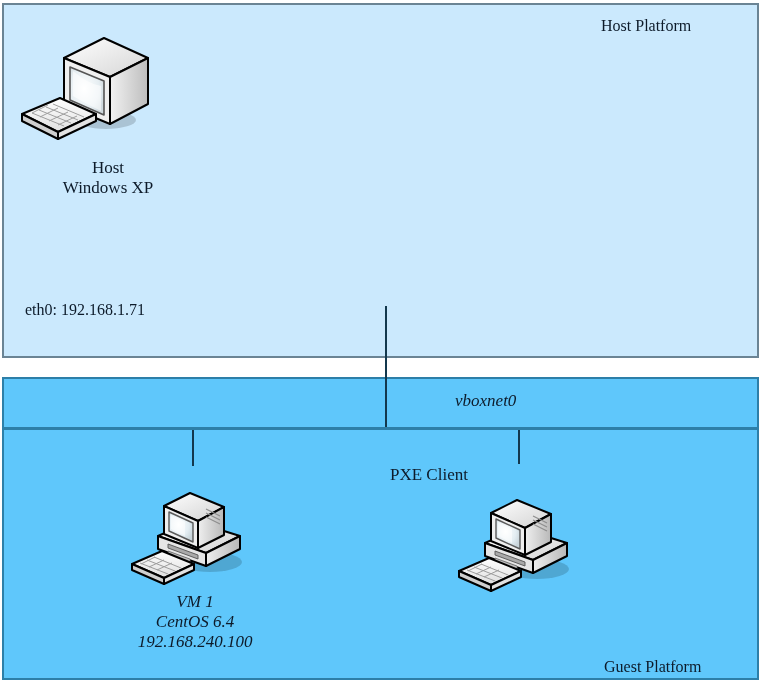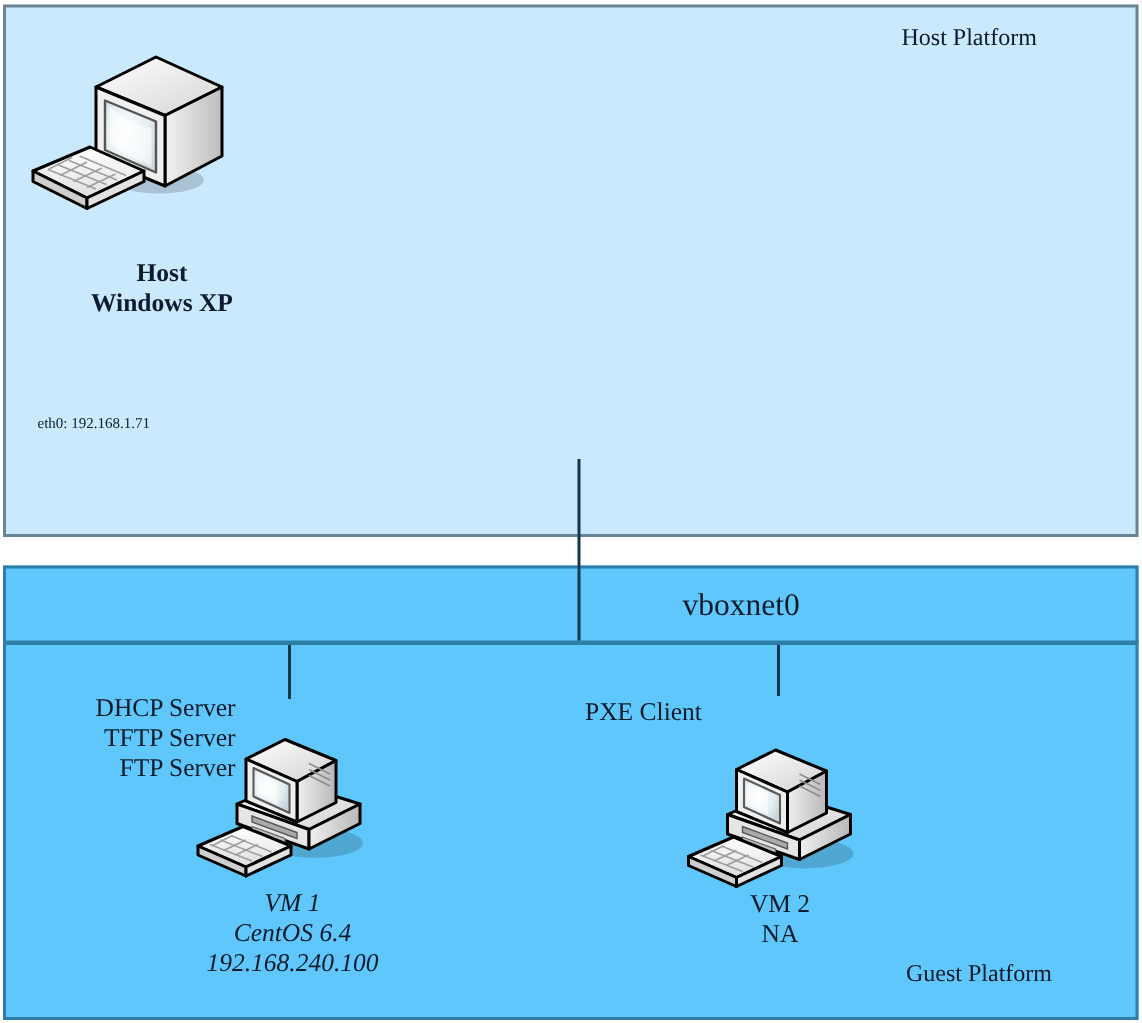--- a/index.html
+++ b/index.html
@@ -53,30 +53,30 @@
 
   
   .label {
     position: absolute;
     color: #0d1b2a;
     font-family: "Liberation Serif", "DejaVu Serif", serif;
     white-space: pre;
     line-height: 1.18;
   }
   .platform-title { font-size: 16px; }
-  .iface-text     { font-size: 10px; }
+  .iface-text     { font-size: 16px; margin-top: 24px; }
   .node-caption   { font-size: 17px; text-align: center; }
   .role-caption   { font-size: 17px; text-align: right; }
-  .bus-label      { font-size: 21px; }
+  .bus-label      { font-size: 17px; font-style: italic; }
   .link-label     { font-size: 17px; }
 
   #host-platform-title  { left: 601px; top: 17px; }
-  #guest-platform-title { left: 604px; top: 641px; text-align: center; }
-
-  #host-caption   { left: 13px;  top: 172px; width: 190px; font-weight: bold; }
+  #guest-platform-title { left: 604px; top: 658px; text-align: center; }
+
+  #host-caption   { left: 13px;  top: 158px; width: 190px; }
   #eth0-label     { left: 25px;  top: 277px; }
   #vboxnet0-label { left: 25px;  top: 327px; }
 
   #bus-name-label { left: 455px; top: 391px; }
   #pxe-client-label { left: 390px; top: 465px; text-align: right; }
   #server-roles-label { left: 2px; top: 462px; width: 155px; }
 
   #vm1-caption { left: 95px;  top: 592px; width: 200px; font-style: italic; }
   #vm2-caption { left: 435px; top: 593px; width: 170px; }
 
@@ -163,23 +163,20 @@
   <div class="platform-box" id="guest-platform"></div>
 
   <div id="bus-divider"></div>
 
   <div class="label bus-label" id="bus-name-label">vboxnet0</div>
 
   <div class="wire" id="wire-host-to-bus"></div>
   <div class="wire" id="wire-bus-to-vm1"></div>
   <div class="wire" id="wire-bus-to-vm2"></div>
 
-  <div class="label role-caption" id="server-roles-label">DHCP Server
-TFTP Server
-FTP Server</div>
 
   <div class="device-icon" id="vm1-icon">
     <svg viewBox="0 0 130 112" width="130" height="112" aria-hidden="true">
       <defs>
         <linearGradient id="pcTop1" x1="0" y1="0" x2="1" y2="1">
           <stop offset="0%" stop-color="#ffffff"></stop>
           <stop offset="100%" stop-color="#d2d2d2"></stop>
         </linearGradient>
         <linearGradient id="pcSide1" x1="0" y1="0" x2="1" y2="0">
           <stop offset="0%" stop-color="#efefef"></stop>
@@ -290,18 +287,16 @@
         <path d="M12 85 L40 96"></path>
           <path d="M19 82 L47 93"></path>
         <path d="M26 79 L53 90"></path>
           <path d="M13 86 L27 79"></path>
         <path d="M21 89 L36 82"></path>
           <path d="M29 92 L44 85"></path>
       </g>
     </svg>
   </div>
 
-  <div class="label node-caption" id="vm2-caption">VM 2
-NA</div>
 
   <div class="label platform-title" id="guest-platform-title">Guest Platform</div>
 
 </div>
 
 </body></html>

